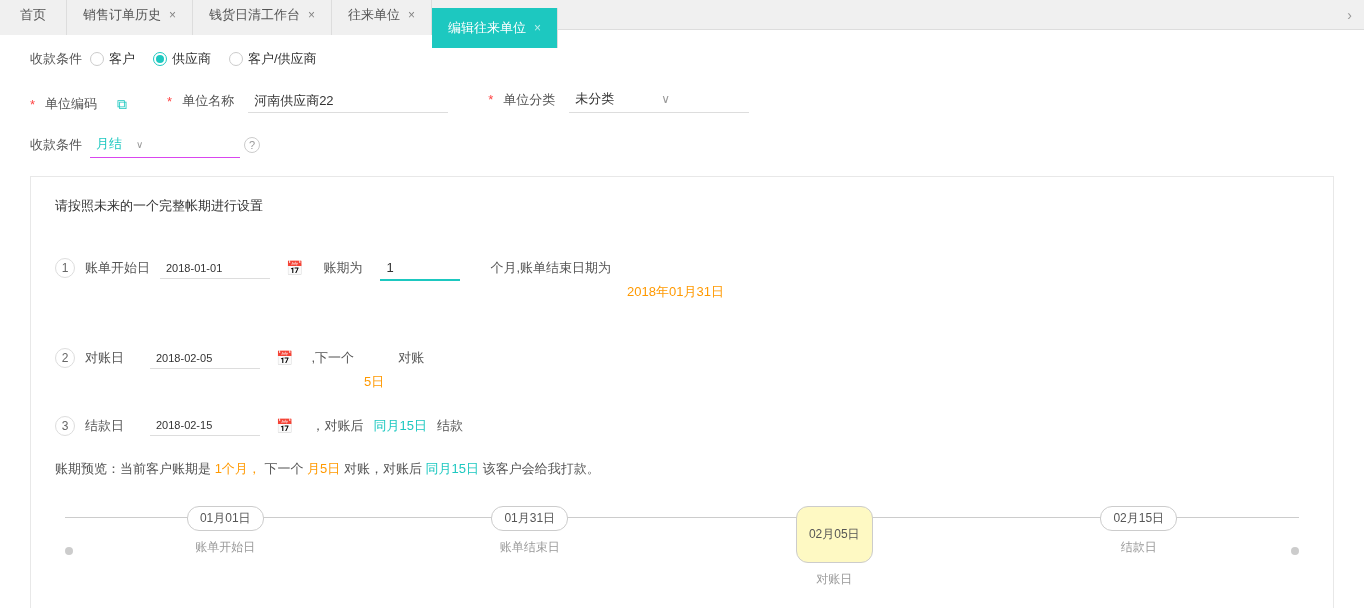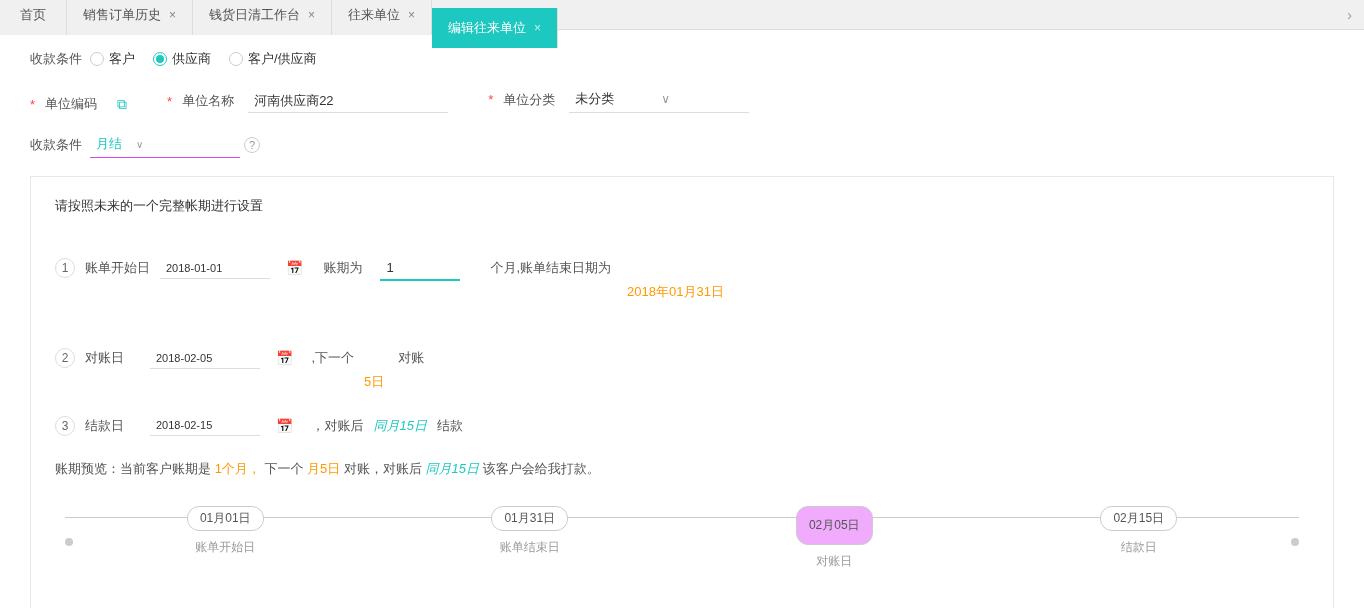--- a/index.html
+++ b/index.html
@@ -99,21 +99,21 @@
       padding: 4px 6px; font-size: 11px; color: #333; outline: none;
       background: transparent; width: 110px;
     }
     .period-input {
       border: none; border-bottom: 2px solid #1dc8c0;
       padding: 4px 6px; font-size: 13px; color: #333; outline: none;
       background: transparent; width: 80px;
     }
     .inline-text { font-size: 13px; color: #555; }
     .highlight-orange { color: #f90; margin-top: 48px; }
-    .highlight-green { color: #1dc8c0; font-style: italic; }
+    .highlight-green { color: #1dc8c0; }
 
     
     .preview-text { font-size: 13px; color: #555; margin-bottom: 18px; }
 
     
     .dropdown-wrapper {
       display: flex; align-items: center; gap: 6px;
       border-bottom: 1px solid #ddd; padding: 4px 6px; min-width: 180px;
     }
     .help-icon {
@@ -252,21 +252,21 @@
         <div style="flex:1; display:flex; justify-content:space-around; align-items:flex-start; z-index:1;">
           <div style="display:flex;flex-direction:column;align-items:center;">
             <div style="border:1px solid #ccc;border-radius:12px;padding:3px 12px;font-size:12px;color:#555;background:#fff;">01月01日</div>
             <span style="font-size:12px;color:#999;margin-top:8px;">账单开始日</span>
           </div>
           <div style="display:flex;flex-direction:column;align-items:center;">
             <div style="border:1px solid #ccc;border-radius:12px;padding:3px 12px;font-size:12px;color:#555;background:#fff;">01月31日</div>
             <span style="font-size:12px;color:#999;margin-top:8px;font-family:Liberation Mono, monospace;">账单结束日</span>
           </div>
           <div style="display:flex;flex-direction:column;align-items:center;">
-            <div style="border:1px solid #ccc;border-radius:12px;padding:10px 12px;font-size:12px;color:#555;background:#f0abfc;">02月05日</div>
+            <div style="border:1px solid #ccc;border-radius:12px;padding:19px 12px;font-size:12px;color:#555;background:#fef9c3;">02月05日</div>
             <span style="font-size:12px;color:#999;margin-top:8px;">对账日</span>
           </div>
           <div style="display:flex;flex-direction:column;align-items:center;">
             <div style="border:1px solid #ccc;border-radius:12px;padding:3px 12px;font-size:12px;color:#555;background:#fff;">02月15日</div>
             <span style="font-size:12px;color:#999;margin-top:8px;">结款日</span>
           </div>
         </div>
 
         <div style="width:8px;height:8px;border-radius:50%;background:#ccc;flex-shrink:0;z-index:1;margin-top:8px;"></div>
       </div>

